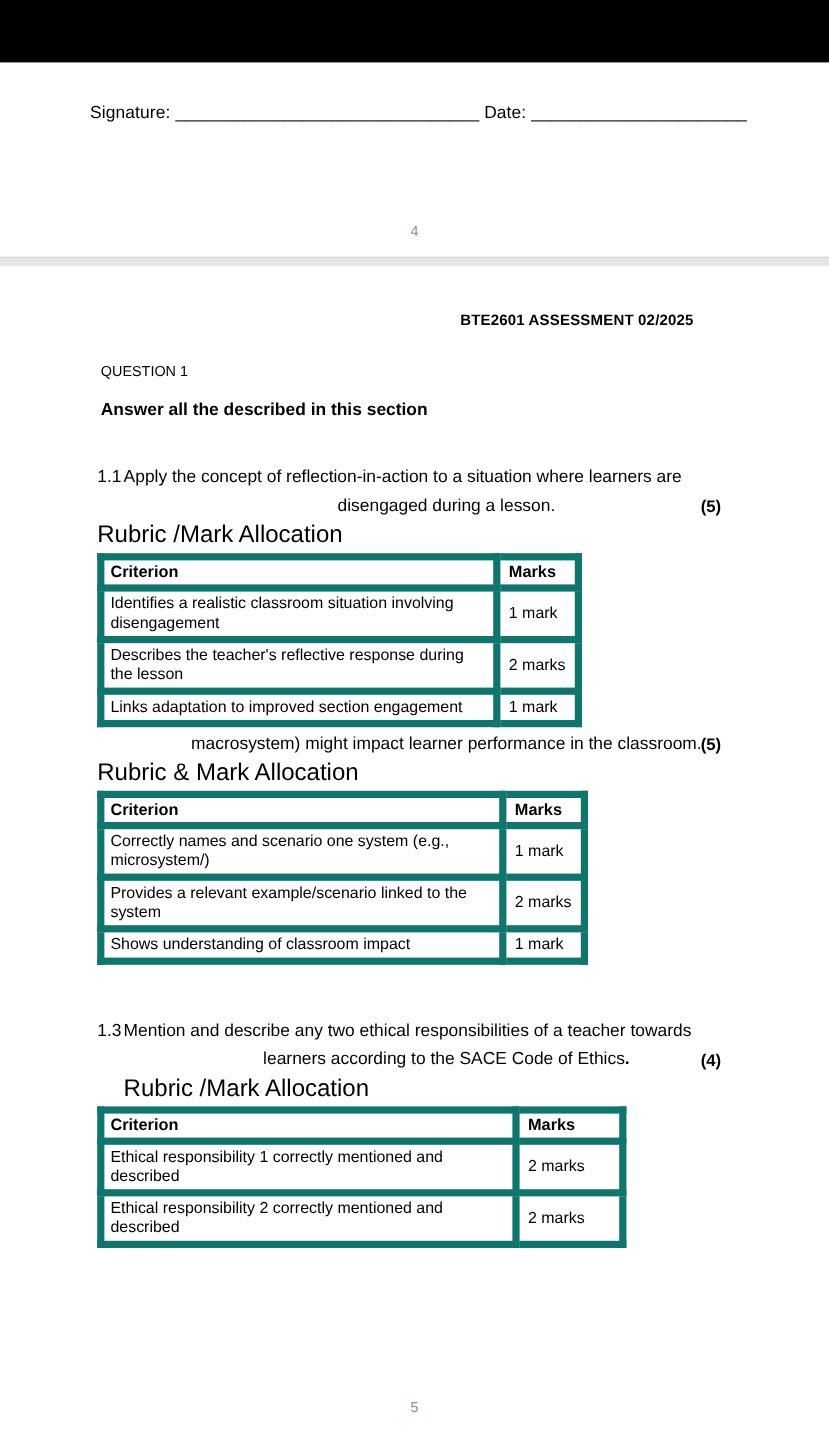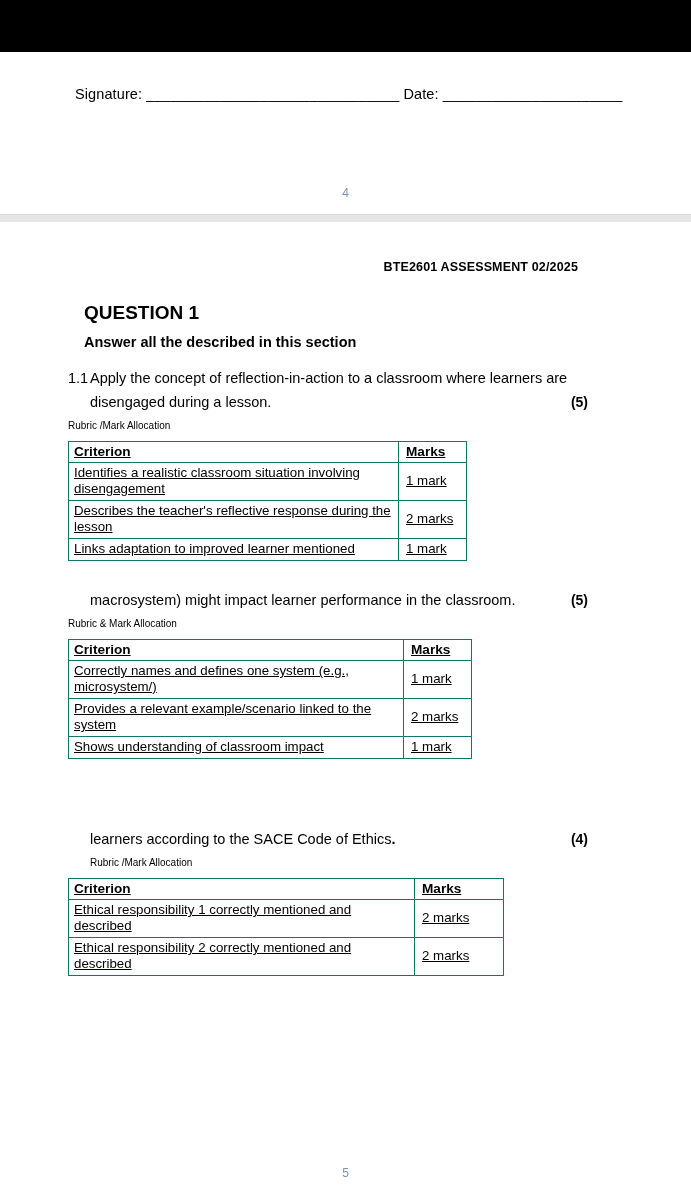--- a/index.html
+++ b/index.html
@@ -96,90 +96,91 @@
     box-sizing: border-box;
     font-size: 12.5px;
     font-weight: bold;
     letter-spacing: 0.15px;
   }
 
   .q-title {
     position: absolute;
     top: 302px;
     left: 84px;
-    font-size: 19px;
-    font-weight: bold;
+    font-size: 12px;
+    font-weight: normal;
   }
 
   .q-instruction {
     position: absolute;
     top: 334px;
     left: 84px;
     font-size: 14.5px;
     font-weight: bold;
   }
 
   
   .question {
     position: absolute;
-    left: 68px;
+    left: 81px;
     width: 560px;
+    margin-top: 20px;
   }
   .q-line {
     position: relative;
     font-size: 14.5px;
     line-height: 24px;
     min-height: 24px;
   }
   .q-num {
     position: absolute;
     left: 0;
     top: 0;
   }
   .q-text {
     display: block;
     padding-left: 22px;
     padding-right: 0;
   }
   .q-cont {
     display: block;
     padding-left: 22px;
+    text-align: center;
   }
   .q-marks {
     position: absolute;
     right: 40px;
     top: 0;
     font-weight: bold;
     font-size: 14px;
   }
   .rubric-label {
-    font-size: 10px;
+    font-size: 20px;
     line-height: 22px;
     margin-top: 1px;
   }
   .rubric-label.indent {
     padding-left: 22px;
   }
 
   
   table.rubric {
     border-collapse: collapse;
     table-layout: fixed;
     margin-top: 4px;
     background: #fff;
   }
   table.rubric th,
   table.rubric td {
-    border: 1px solid #0f766e;
+    border: 6px solid #0f766e;
     padding: 2px 5px 3px 5px;
     font-size: 13.3px;
     line-height: 16px;
     vertical-align: middle;
     text-align: left;
-    text-decoration: underline;
   }
   table.rubric th {
     font-weight: bold;
     font-size: 13.6px;
     padding-top: 2px;
     padding-bottom: 2px;
   }
   table.rubric td.marks,
   table.rubric th.marks {
     padding-left: 7px;
@@ -215,21 +216,21 @@
 
 <div class="top-bar"></div>
 
 <div class="doc-header">BTE2601 ASSESSMENT 02/2025</div>
 <div class="q-title">QUESTION 1</div>
 <div class="q-instruction">Answer all the described in this section</div>
 
 <div class="question" style="top:366px;">
   <div class="q-line">
     <span class="q-num">1.1</span>
-    <span class="q-text">Apply the concept of reflection-in-action to a classroom where learners are</span>
+    <span class="q-text">Apply the concept of reflection-in-action to a situation where learners are</span>
   </div>
   <div class="q-line">
     <span class="q-cont">disengaged during a lesson.</span>
     <span class="q-marks">(5)</span>
   </div>
   <div class="rubric-label">Rubric /Mark Allocation</div>
   <table class="rubric t1">
     <colgroup>
         <col class="c1">
         <col class="c2">
@@ -243,21 +244,21 @@
     <tbody>
       <tr>
         <td>Identifies a realistic classroom situation involving disengagement</td>
         <td class="marks">1 mark</td>
       </tr>
       <tr>
         <td>Describes the teacher's reflective response during the lesson</td>
         <td class="marks">2 marks</td>
       </tr>
       <tr>
-        <td>Links adaptation to improved learner mentioned</td>
+        <td>Links adaptation to improved section engagement</td>
         <td class="marks">1 mark</td>
       </tr>
     </tbody>
   </table>
 </div>
 
 <div class="question" style="top:588px;">
   <div class="q-line">
     <span class="q-cont">macrosystem) might impact learner performance in the classroom.</span>
     <span class="q-marks">(5)</span>
@@ -269,36 +270,40 @@
         <col class="c2">
       </colgroup>
     <thead>
       <tr>
         <th>Criterion</th>
         <th class="marks">Marks</th>
       </tr>
     </thead>
     <tbody>
       <tr>
-        <td>Correctly names and defines one system (e.g., microsystem/)</td>
+        <td>Correctly names and scenario one system (e.g., microsystem/)</td>
         <td class="marks">1 mark</td>
       </tr>
       <tr>
         <td>Provides a relevant example/scenario linked to the system</td>
         <td class="marks">2 marks</td>
       </tr>
       <tr>
         <td>Shows understanding of classroom impact</td>
         <td class="marks">1 mark</td>
       </tr>
     </tbody>
   </table>
 </div>
 
 <div class="question" style="top:827px;">
+  <div class="q-line">
+    <span class="q-num">1.3</span>
+    <span class="q-text">Mention and describe any two ethical responsibilities of a teacher towards</span>
+  </div>
   <div class="q-line">
     <span class="q-cont"><span>learners according to the SACE Code of Ethics</span><span class="bold-dot">.</span></span>
     <span class="q-marks">(4)</span>
   </div>
   <div class="rubric-label indent">Rubric /Mark Allocation</div>
   <table class="rubric t3">
     <colgroup>
         <col class="c1">
         <col class="c2">
       </colgroup>

